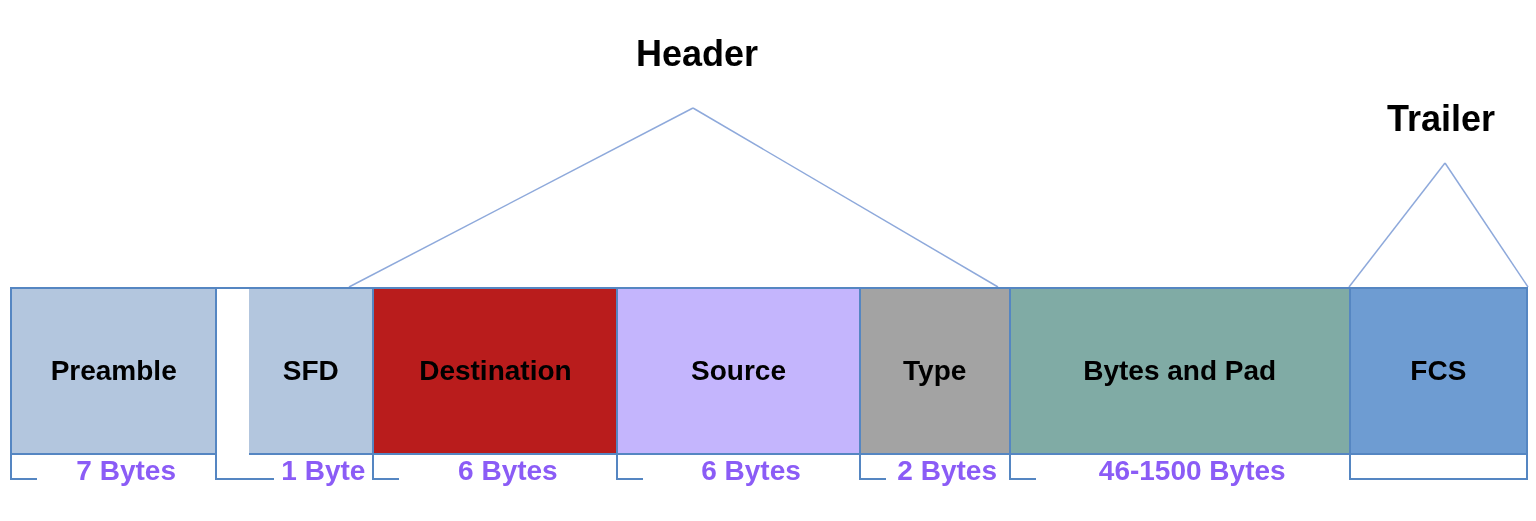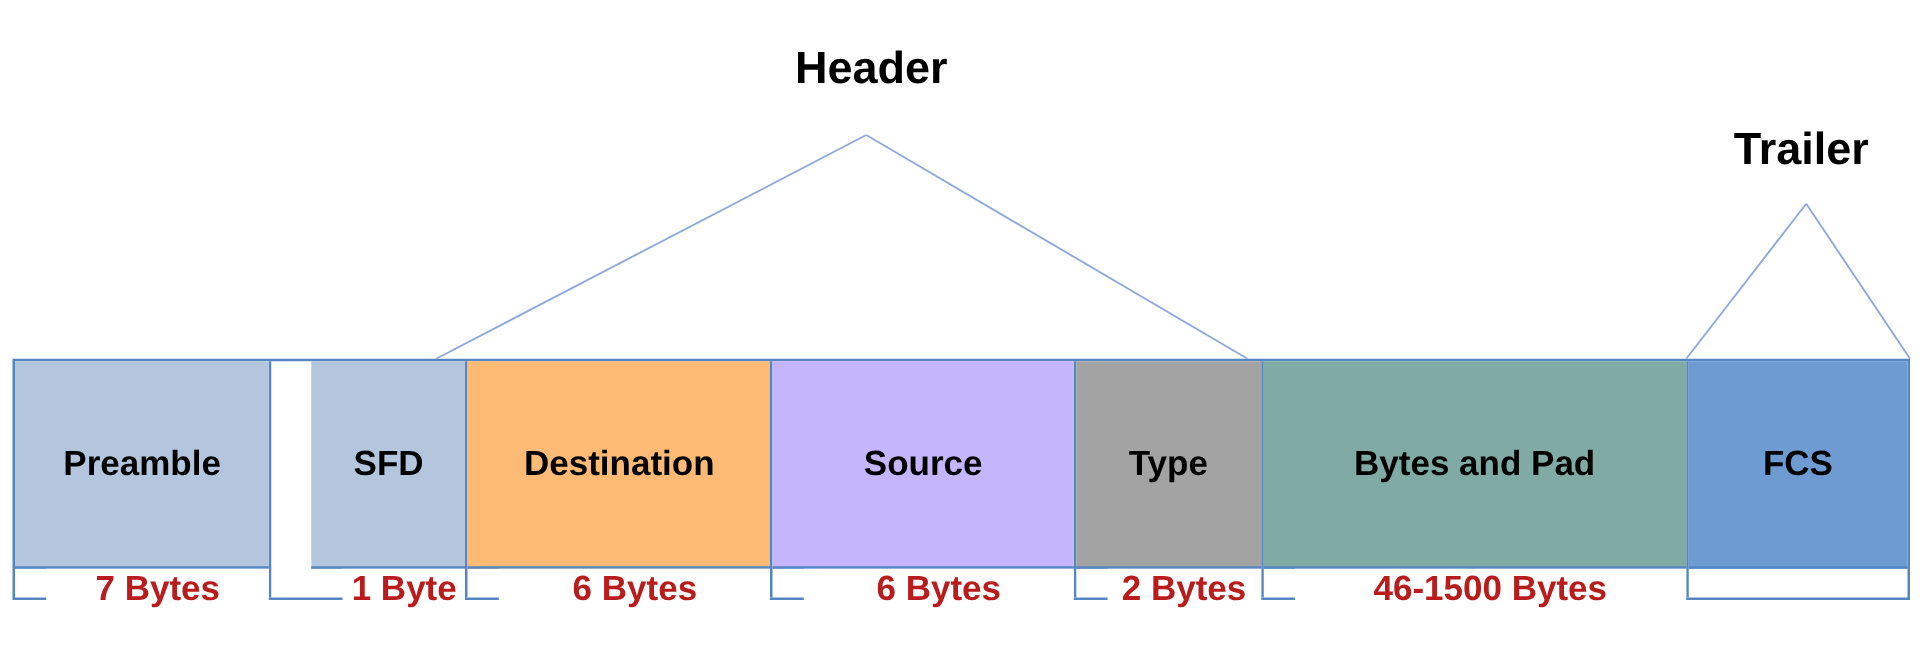--- a/index.html
+++ b/index.html
@@ -60,21 +60,21 @@
     color: #000000;
     white-space: nowrap;
   }
   .field-size {
     flex: 1 1 auto;
     display: flex;
     align-items: center;
     justify-content: center;
     font-weight: bold;
     font-size: 28px;
-    color: #b91c1c;
+    color: #8b5cf6;
     background: #ffffff;
     white-space: nowrap;
     margin-left: 25px;
   }
 </style>
 </head>
 <body>
 
 <div class="canvas">
 
@@ -92,21 +92,21 @@
   <div class="frame-table" id="frame-table">
       <div class="field-col" style="flex: 210 0 0px;">
         <div class="field-name" style="background: rgb(179, 198, 222);">Preamble</div>
         <div class="field-size">7 Bytes</div>
       </div>
       <div class="field-col" style="flex: 127 0 0px; padding-left: 32px;">
         <div class="field-name" style="background: rgb(179, 198, 222);">SFD</div>
         <div class="field-size">1 Byte</div>
       </div>
       <div class="field-col" style="flex: 250 0 0px;">
-        <div class="field-name" style="background: #fdba74;">Destination</div>
+        <div class="field-name" style="background: #b91c1c;">Destination</div>
         <div class="field-size">6 Bytes</div>
       </div>
       <div class="field-col" style="flex: 248 0 0px;">
         <div class="field-name" style="background: #c4b5fd;">Source</div>
         <div class="field-size">6 Bytes</div>
       </div>
       <div class="field-col" style="flex: 153 0 0px;">
         <div class="field-name" style="background: #a3a3a3; text-align: center;">Type</div>
         <div class="field-size">2 Bytes</div>
       </div>

